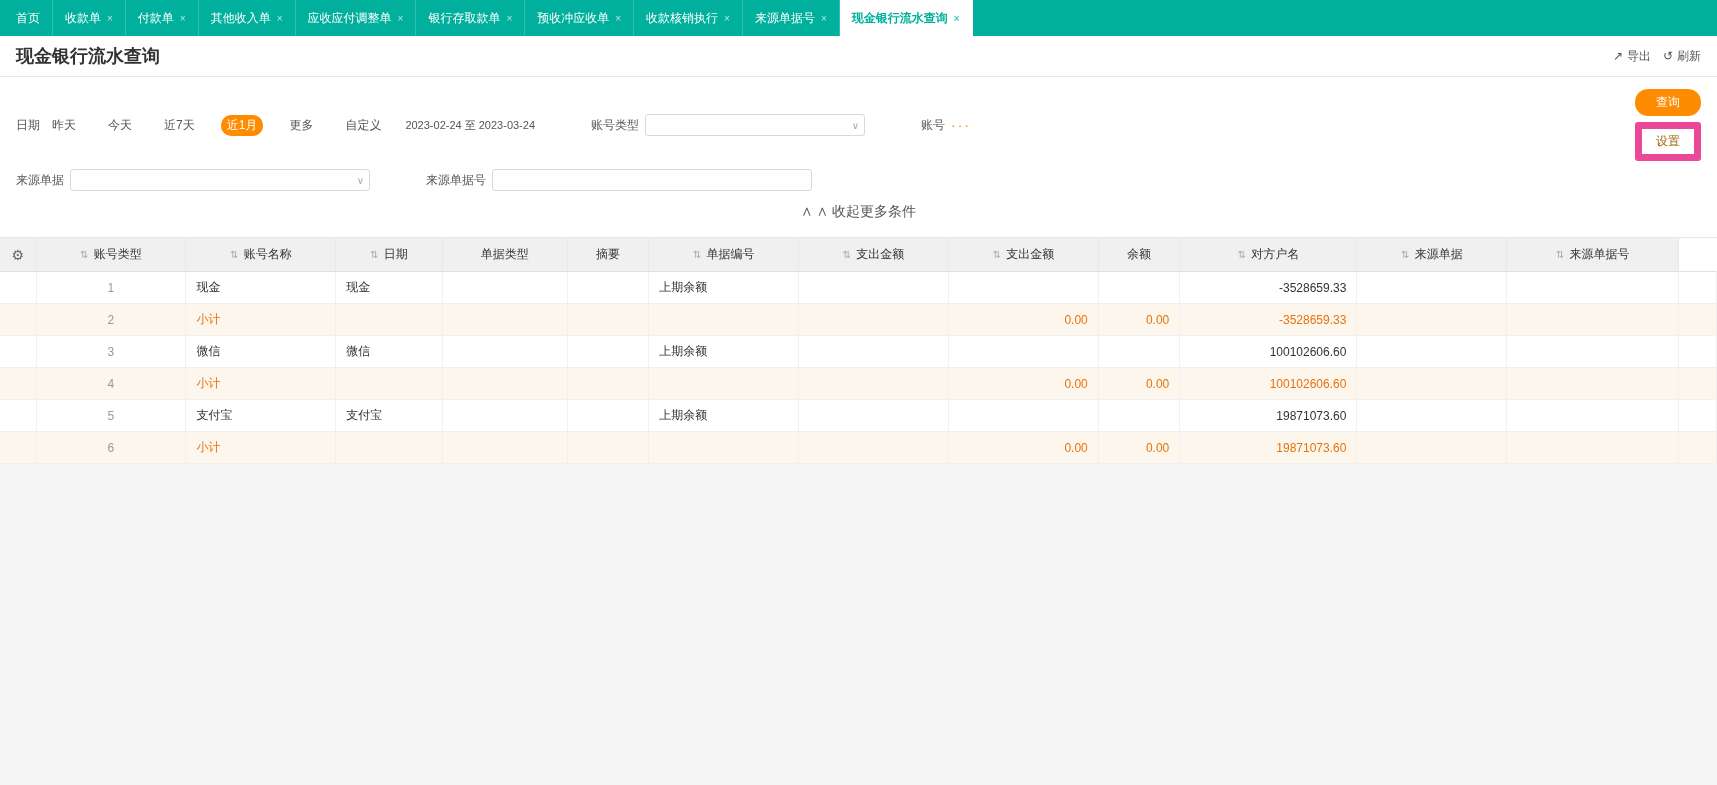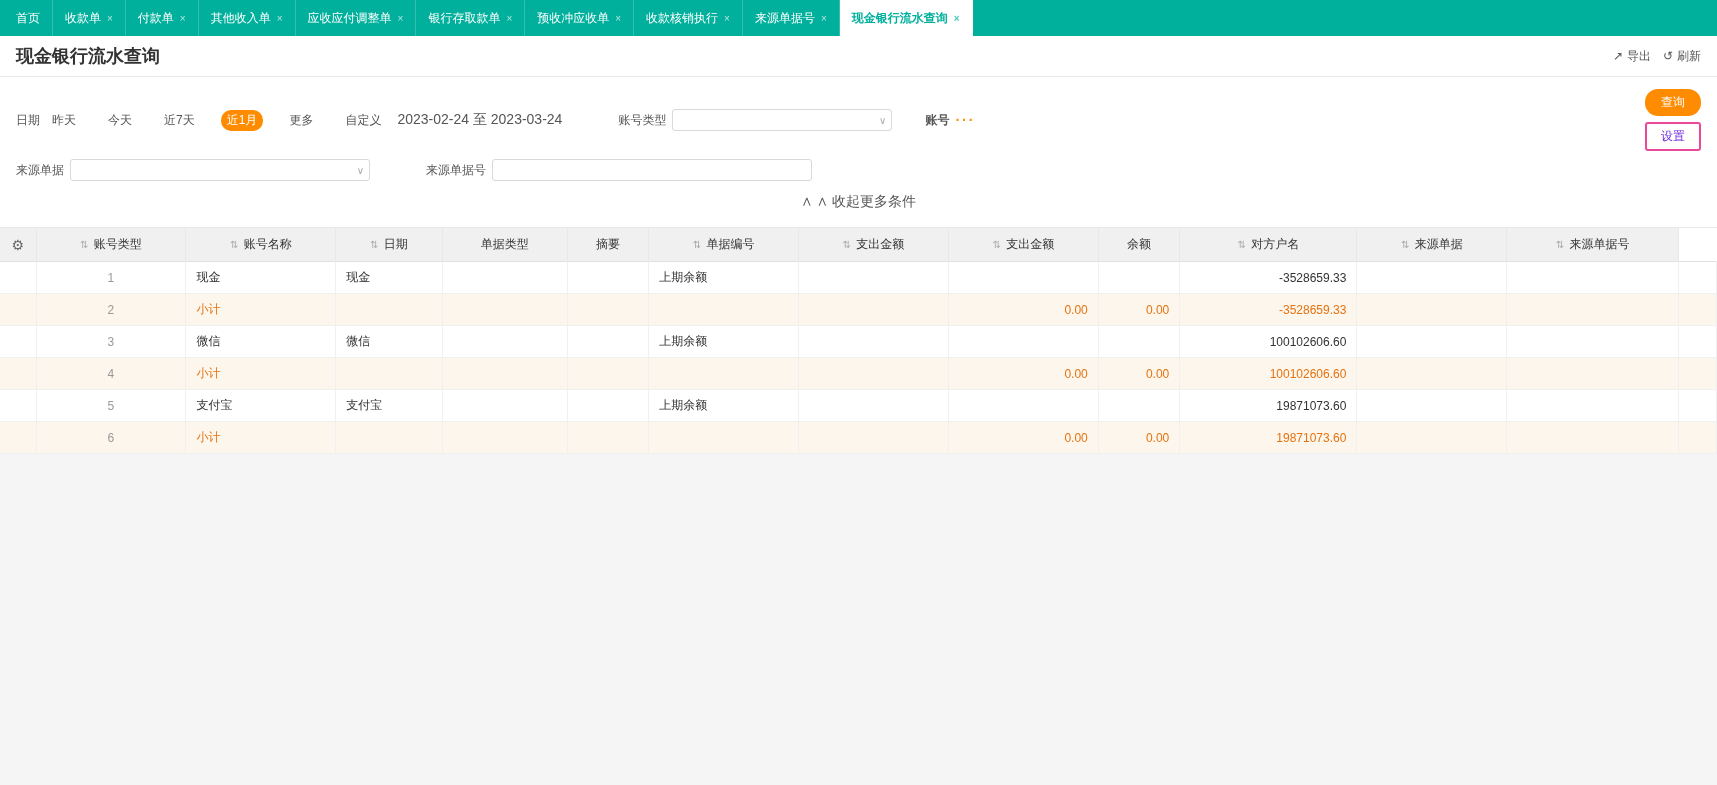--- a/index.html
+++ b/index.html
@@ -97,22 +97,22 @@
       font-size: 12px;
       color: #555;
     }
     .date-option.active {
       background: #ff8c00;
       color: #fff;
       border-radius: 10px;
     }
     .date-range {
       color: #555;
-      font-size: 14px;
-      margin-left: 4px;
+      font-size: 11px;
+      margin-left: 12px;
     }
     .filter-select {
       border: 1px solid #d9d9d9;
       border-radius: 3px;
       padding: 3px 24px 3px 8px;
       font-size: 12px;
       min-width: 160px;
       background: #fff;
       appearance: none;
       position: relative;
@@ -148,22 +148,22 @@
       background: #ff8c00;
       color: #fff;
       border: none;
       border-radius: 13px;
       padding: 5px 16px;
       cursor: pointer;
       font-size: 12px;
     }
     .settings-btn {
       background: #fff;
-      color: #6d28d9;
-      border: 2px solid #ec4899;
+      color: #a16207;
+      border: 7px solid #ec4899;
       border-radius: 3px;
       padding: 4px 14px;
       cursor: pointer;
       font-size: 12px;
     }
     .btn-group-right {
       display: flex;
       flex-direction: column;
       gap: 6px;
       margin-left: auto;
@@ -313,21 +313,21 @@
 
     <div class="filter-item" style="margin-left: 40px;">
       <span class="filter-label">账号类型</span>
       <div class="select-wrapper">
         <select class="filter-select" style="min-width:220px;">
           <option value=""></option>
         </select>
       </div>
     </div>
 
-    <div class="filter-item" style="margin-left: 17px; font-weight: bold;">
+    <div class="filter-item" style="margin-left: 40px;">
       <span class="filter-label">账号</span>
       <span class="dots-btn">···</span>
     </div>
 
     <div class="btn-group-right">
       <button class="query-btn">查询</button>
       <button class="settings-btn">设置</button>
     </div>
   </div>
 

